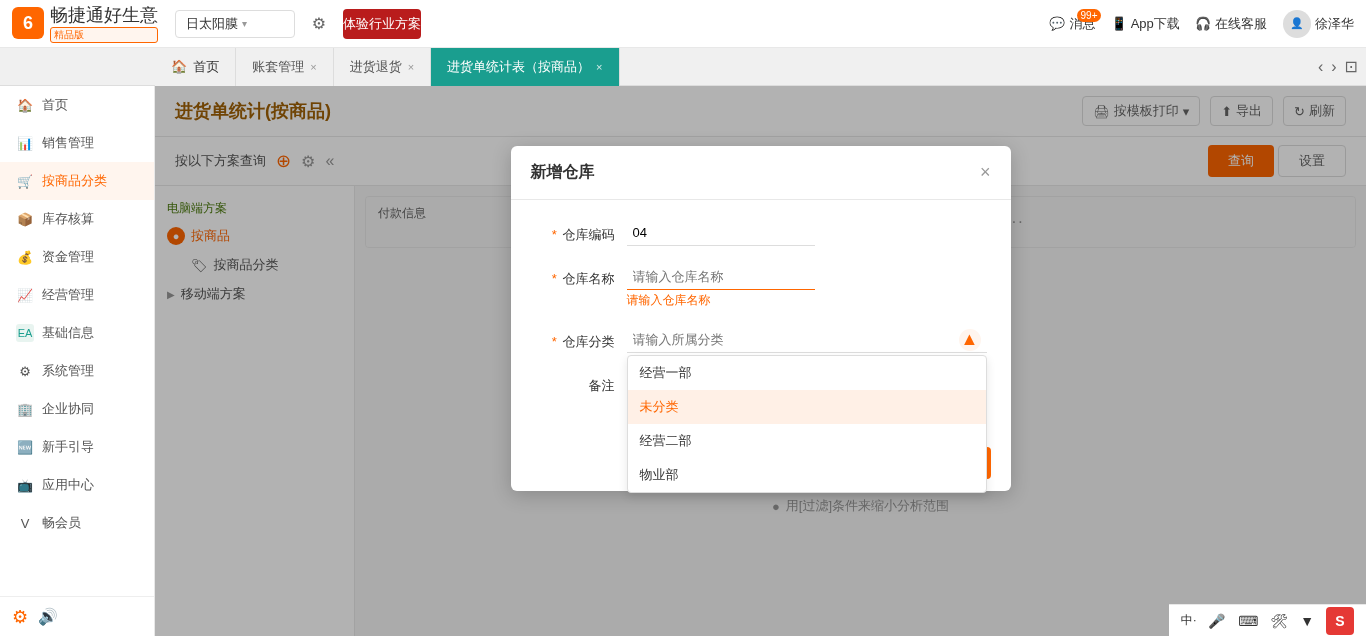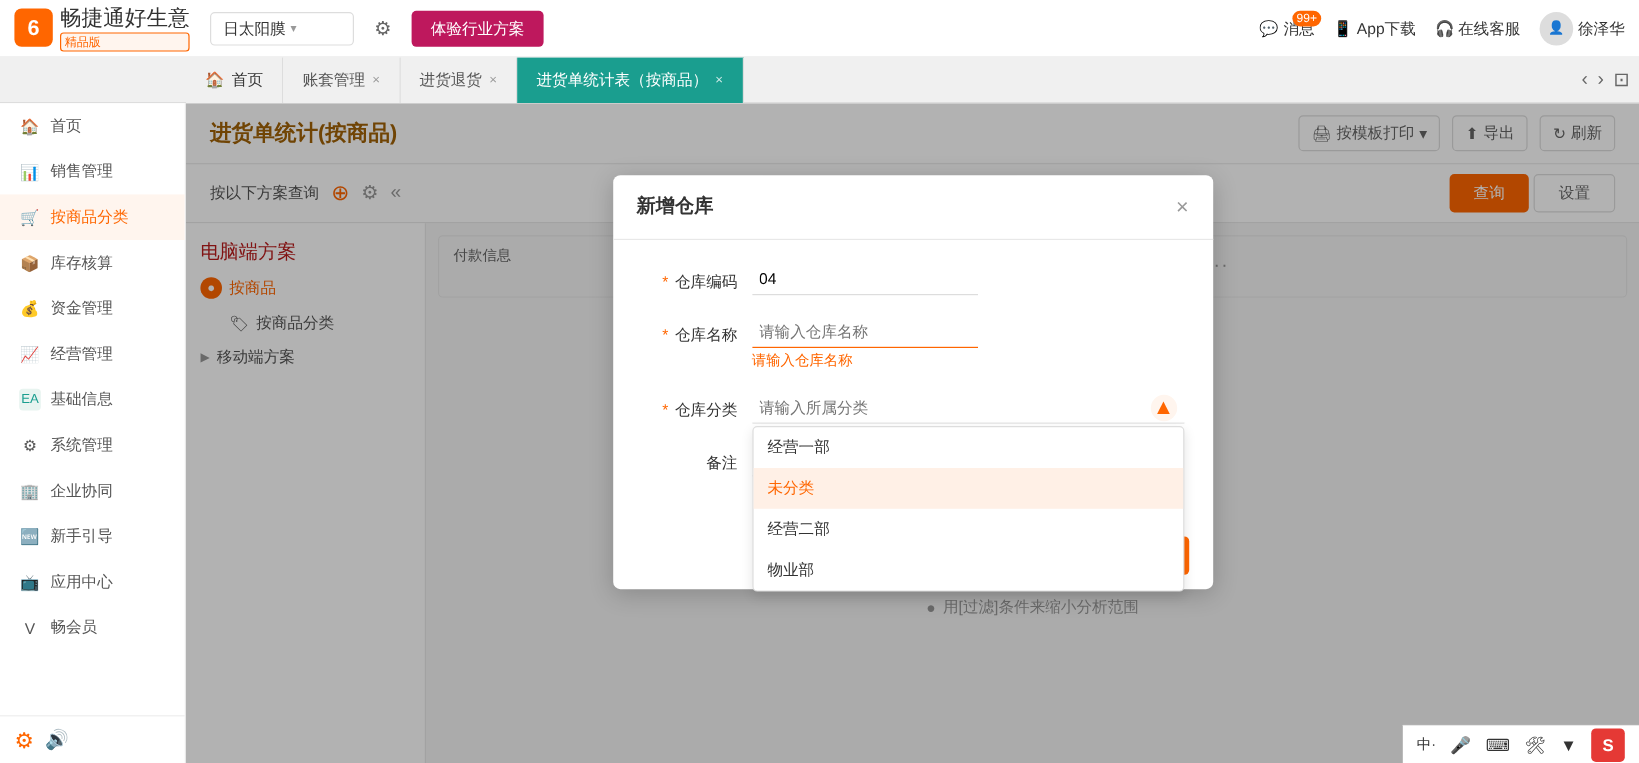--- a/index.html
+++ b/index.html
@@ -7,21 +7,21 @@
 
     
     .topbar { height: 48px; background: #fff; display: flex; align-items: center; padding: 0 12px; border-bottom: 1px solid #e8e8e8; gap: 8px; }
     .logo-area { display: flex; align-items: center; gap: 6px; min-width: 155px; }
     .logo-icon { width: 32px; height: 32px; background: #f60; border-radius: 6px; display: flex; align-items: center; justify-content: center; color: #fff; font-size: 18px; font-weight: bold; }
     .logo-text { font-size: 18px; color: #333; line-height: 1.3; }
     .logo-badge { font-size: 10px; color: #f60; background: #fff5ee; border: 1px solid #f60; border-radius: 3px; padding: 0 3px; }
     .store-selector { display: flex; align-items: center; gap: 4px; border: 1px solid #ddd; border-radius: 4px; padding: 4px 10px; min-width: 120px; cursor: pointer; }
     .chevron-down { color: #999; font-size: 10px; }
     .gear-btn { width: 32px; height: 32px; display: flex; align-items: center; justify-content: center; color: #666; cursor: pointer; font-size: 16px; }
-    .trial-btn { background: #be185d; color: #fff; border: none; border-radius: 4px; padding: 6px 16px; cursor: pointer; font-size: 13px; }
+    .trial-btn { background: #b91c1c; color: #fff; border: none; border-radius: 4px; padding: 6px 0; cursor: pointer; font-size: 13px; }
     .topbar-right { margin-left: auto; display: flex; align-items: center; gap: 16px; }
     .msg-area { display: flex; align-items: center; gap: 4px; cursor: pointer; position: relative; }
     .badge-99 { background: #f60; color: #fff; font-size: 10px; border-radius: 8px; padding: 1px 4px; position: absolute; top: -6px; right: -6px; }
     .topbar-icon-item { display: flex; align-items: center; gap: 3px; cursor: pointer; }
     .user-area { display: flex; align-items: center; gap: 4px; cursor: pointer; }
     .user-avatar { width: 28px; height: 28px; border-radius: 50%; background: #ddd; display: flex; align-items: center; justify-content: center; font-size: 11px; }
 
     
     .tabbar { height: 38px; background: #f0f0f0; display: flex; align-items: center; padding: 0 0 0 155px; border-bottom: 1px solid #ddd; gap: 0; }
     .tab { height: 38px; display: flex; align-items: center; padding: 0 16px; gap: 6px; cursor: pointer; font-size: 13px; border-right: 1px solid #ddd; color: #555; background: #f0f0f0; }
@@ -43,21 +43,21 @@
     .page-actions { display: flex; align-items: center; gap: 10px; padding-bottom: 10px; }
     .print-btn { display: flex; align-items: center; gap: 4px; border: 1px solid #ddd; border-radius: 4px; padding: 5px 10px; background: #fff; cursor: pointer; color: #666; }
     .export-btn { display: flex; align-items: center; gap: 4px; border: 1px solid #ddd; border-radius: 4px; padding: 5px 10px; background: #fff; cursor: pointer; color: #666; }
     .refresh-btn { display: flex; align-items: center; gap: 4px; border: 1px solid #ddd; border-radius: 4px; padding: 5px 10px; background: #fff; cursor: pointer; color: #666; }
     .query-btn { background: #f60; color: #fff; border: none; border-radius: 4px; padding: 6px 20px; cursor: pointer; font-size: 13px; }
     .set-btn { background: #fff; color: #666; border: 1px solid #ddd; border-radius: 4px; padding: 6px 20px; cursor: pointer; font-size: 13px; }
     .filter-add { color: #f60; font-size: 18px; cursor: pointer; }
     .filter-setting { color: #999; font-size: 16px; cursor: pointer; }
     .filter-collapse { color: #999; font-size: 16px; cursor: pointer; }
     .left-panel { width: 200px; background: #fff; border-right: 1px solid #e8e8e8; padding: 10px 0; }
-    .panel-title { font-size: 16px; color: #b91c1c; padding: 4px 12px; }
+    .panel-title { font-size: 12px; color: #4d7c0f; padding: 4px 12px; }
     .tree-item { display: flex; align-items: center; gap: 6px; padding: 6px 12px; cursor: pointer; font-size: 13px; color: #555; }
     .tree-item.active { color: #f60; }
     .tree-toggle { color: #999; font-size: 10px; }
     .tree-sub { padding-left: 24px; }
     .tree-sub-item { display: flex; align-items: center; gap: 6px; padding: 5px 12px; cursor: pointer; font-size: 13px; color: #555; }
     .tree-badge { background: #f60; border-radius: 50%; width: 18px; height: 18px; display: flex; align-items: center; justify-content: center; }
     .th { padding: 8px 12px; font-size: 12px; color: #666; flex: 1; border-right: 1px solid #e8e8e8; }
     .th:last-child { border-right: none; }
 
     

